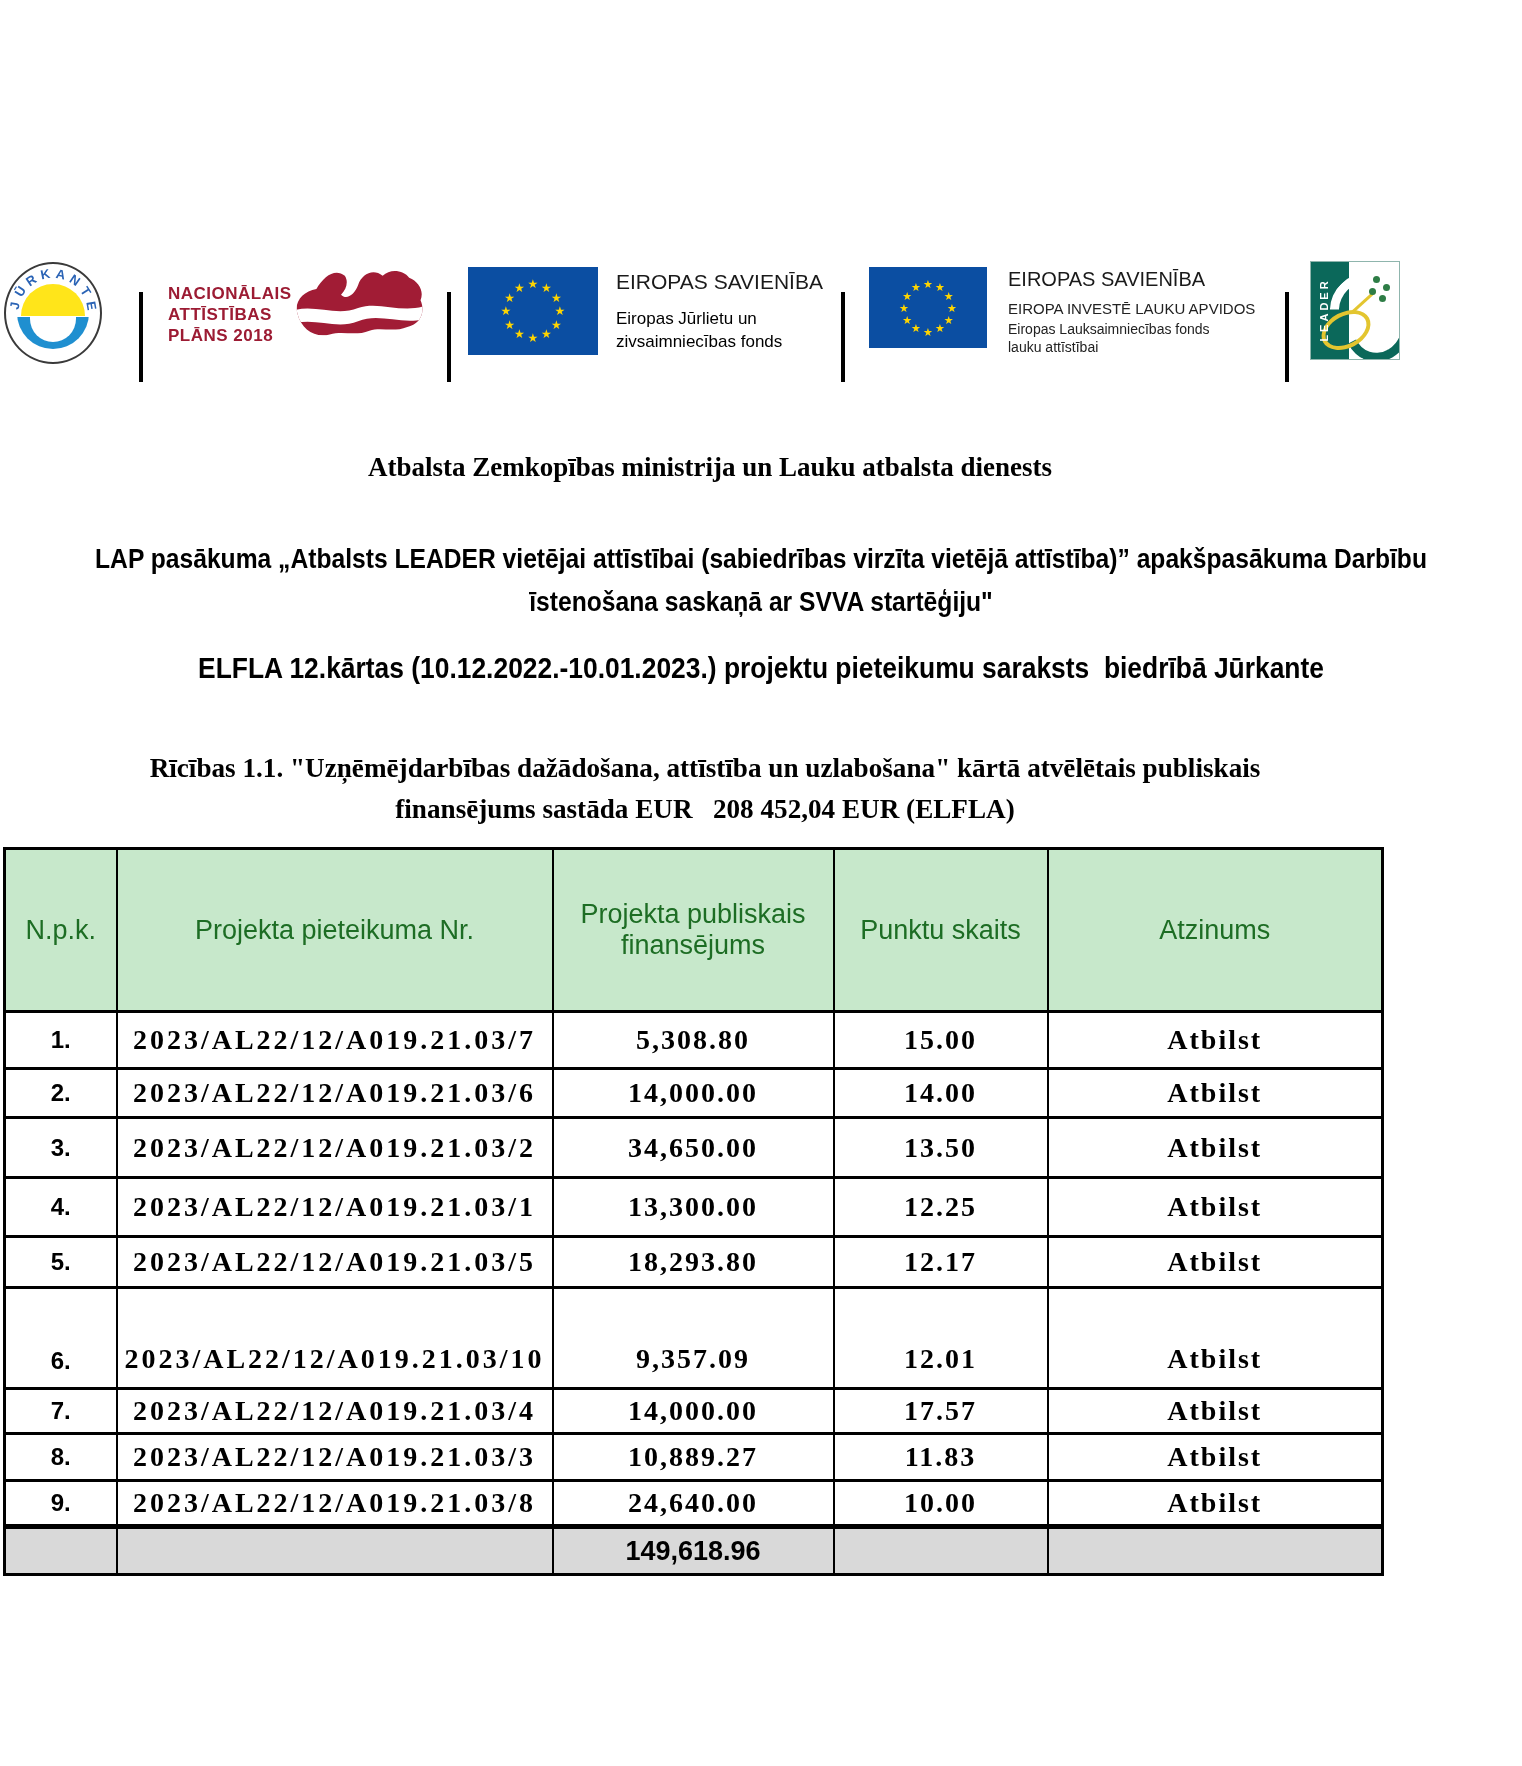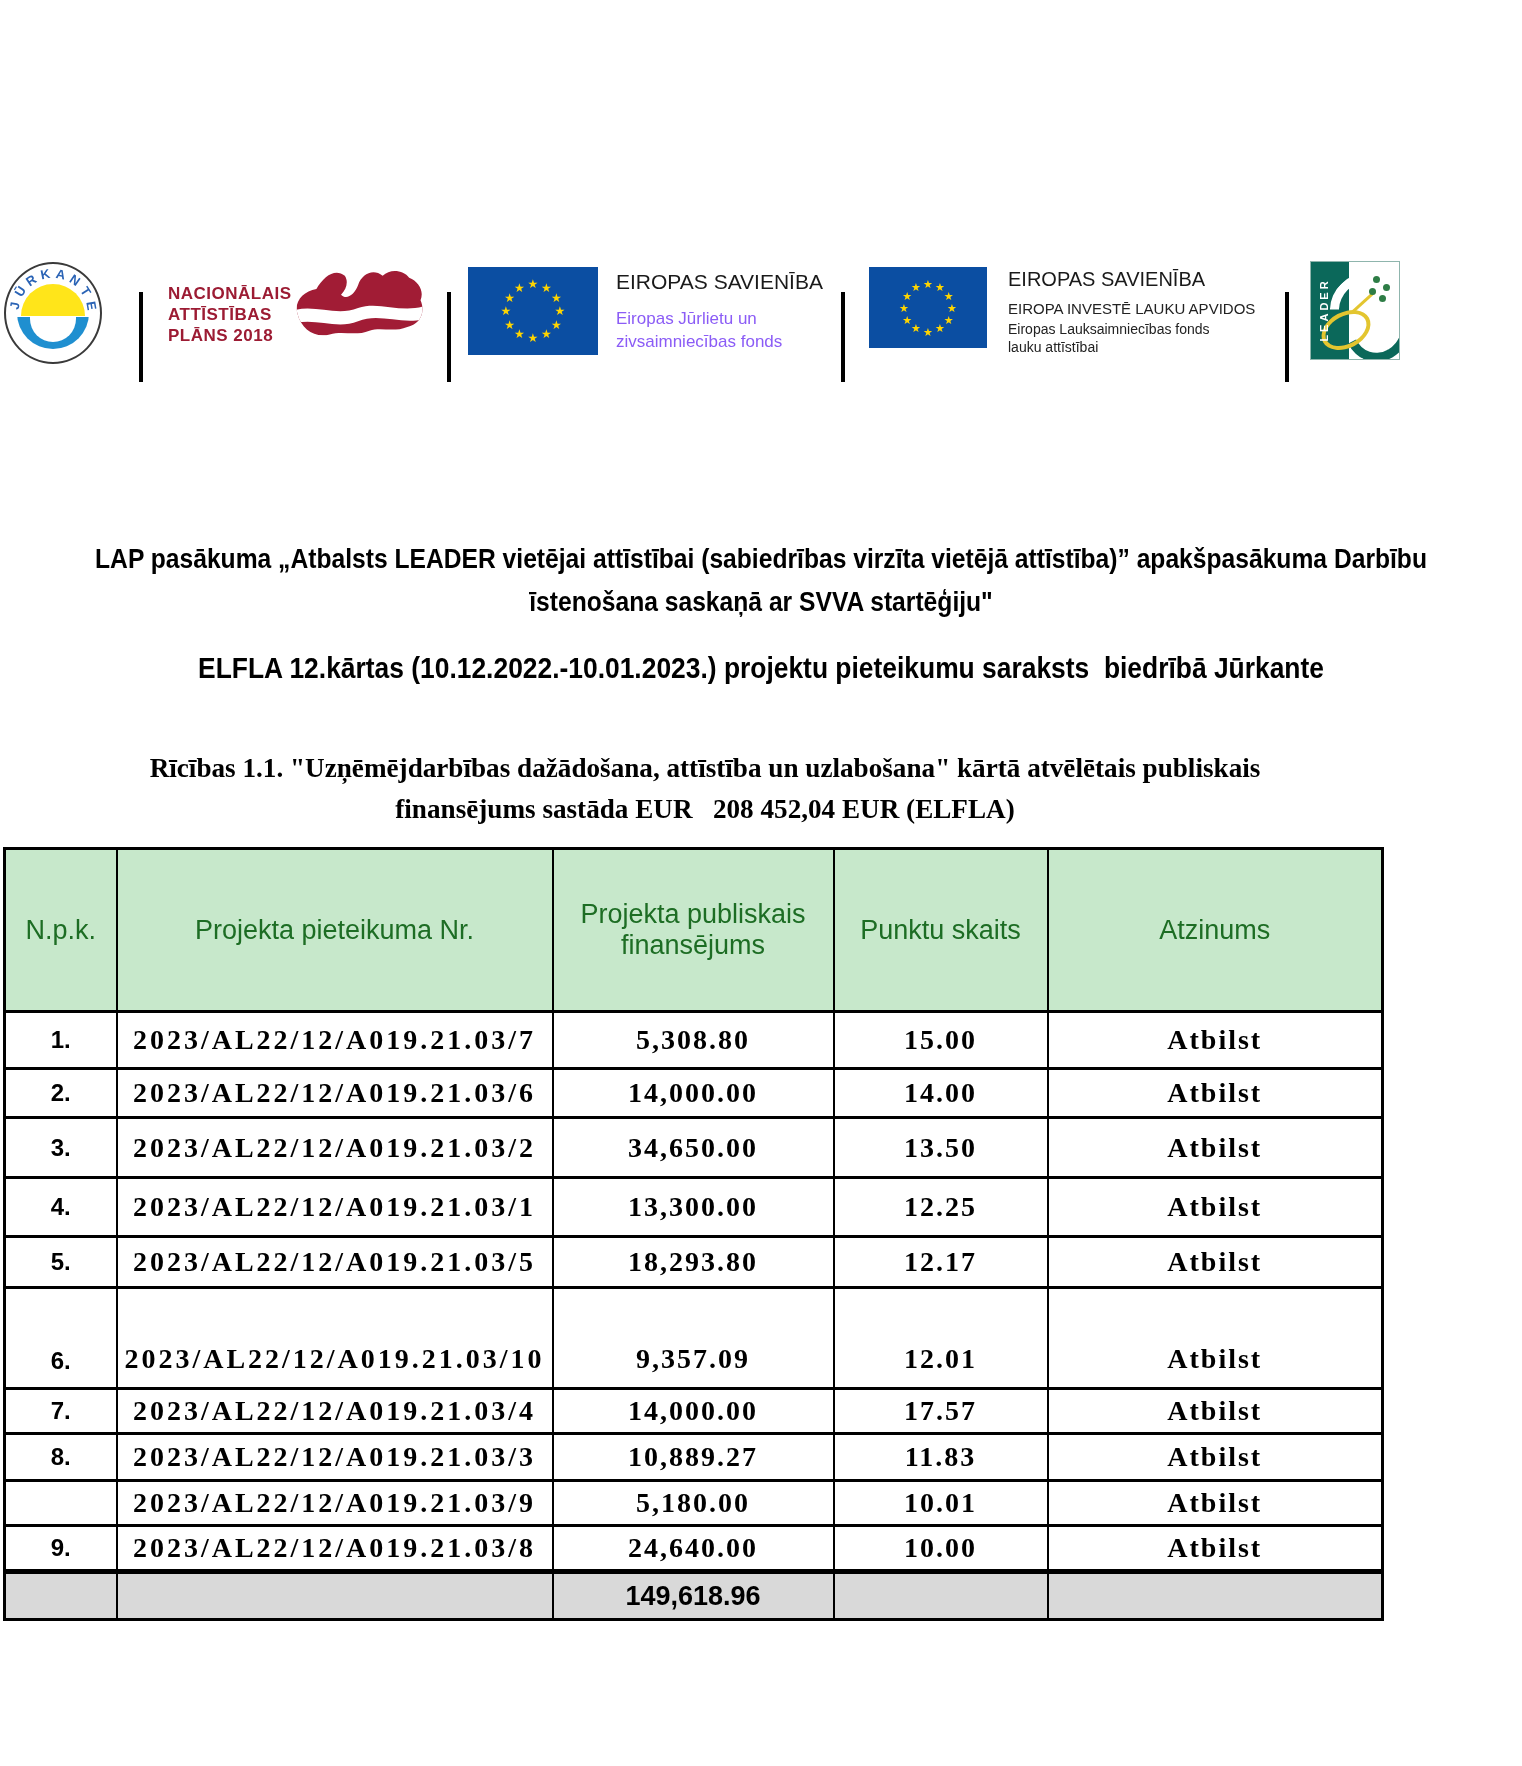--- a/index.html
+++ b/index.html
@@ -27,21 +27,21 @@
 
   .eu-flag{position:absolute;background:var(--eu-blue,#0b4ea2);}
   .eu-flag-1{left:468px;top:267px;width:130px;height:88px;}
   .eu-flag-2{left:869px;top:267px;width:118px;height:81px;}
   .star{position:absolute;transform:translate(-50%,-50%);color:var(--star-yellow,#ffd500);
         font-size:12px;line-height:12px;}
   .eu-flag-2 .star{font-size:11px;}
 
   .eu-text-1{position:absolute;left:616px;top:270px;}
   .eu-text-1 .eu-title{font-size:21px;color:#1a1a1a;margin-bottom:13px;}
-  .eu-text-1 .eu-line{font-size:17px;line-height:23px;color:#8b5cf6;}
+  .eu-text-1 .eu-line{font-size:17px;line-height:23px;color:#000000;}
   .eu-text-2{position:absolute;left:1008px;top:268px;}
   .eu-text-2 .eu-title{font-size:20px;color:#1a1a1a;margin-bottom:9px;}
   .eu-text-2 .eu-sub{font-size:15px;color:#222;margin-bottom:3px;}
   .eu-text-2 .eu-line{font-size:14px;line-height:18px;color:#222;}
 
   .leader-logo{position:absolute;left:1310px;top:261px;width:88px;height:97px;background:#fff;
                border:1px solid #8fb5ad;overflow:hidden;}
   .leader-strip{position:absolute;left:0;top:0;width:38px;height:100%;
                 background:var(--leader-teal,#0b685a);}
   .leader-word{position:absolute;left:13px;top:48px;transform:translate(-50%,-50%) rotate(-90deg);
@@ -205,20 +205,21 @@
       <div class="leader-stem"></div>
       <div class="leader-ellipse"></div>
       <div class="leader-dot" style="left:62px;top:14px"></div>
       <div class="leader-dot" style="left:72px;top:22px"></div>
       <div class="leader-dot" style="left:58px;top:26px"></div>
       <div class="leader-dot" style="left:68px;top:33px"></div>
       <div class="leader-word">LEADER</div>
     </div>
   </div>
 
+  <div class="heading h-ministry">Atbalsta Zemkopības ministrija un Lauku atbalsta dienests</div>
 
   <div class="heading h-lap">
     <div class="hline">LAP pasākuma „Atbalsts LEADER vietējai attīstībai (sabiedrības virzīta vietējā attīstība)” apakšpasākuma Darbību</div>
     <div class="hline">īstenošana saskaņā ar SVVA startēģiju"</div>
   </div>
 
   <div class="heading h-elfla hline">ELFLA 12.kārtas (10.12.2022.-10.01.2023.) projektu pieteikumu saraksts  biedrībā Jūrkante</div>
 
   <div class="heading h-ricibas">
     <div class="hline">Rīcības 1.1. "Uzņēmējdarbības dažādošana, attīstība un uzlabošana" kārtā atvēlētais publiskais</div>
@@ -293,27 +294,20 @@
           <td>Atbilst</td>
         </tr>
         <tr>
           <td class="npk">8.</td>
           <td class="pieteikums">2023/AL22/12/A019.21.03/3</td>
           <td>10,889.27</td>
           <td>11.83</td>
           <td>Atbilst</td>
         </tr>
         <tr>
-          <td class="npk"></td>
-          <td class="pieteikums">2023/AL22/12/A019.21.03/9</td>
-          <td>5,180.00</td>
-          <td>10.01</td>
-          <td>Atbilst</td>
-        </tr>
-        <tr>
           <td class="npk">9.</td>
           <td class="pieteikums">2023/AL22/12/A019.21.03/8</td>
           <td>24,640.00</td>
           <td>10.00</td>
           <td>Atbilst</td>
         </tr>
       </tbody>
     <tfoot>
       <tr>
         <td></td>

